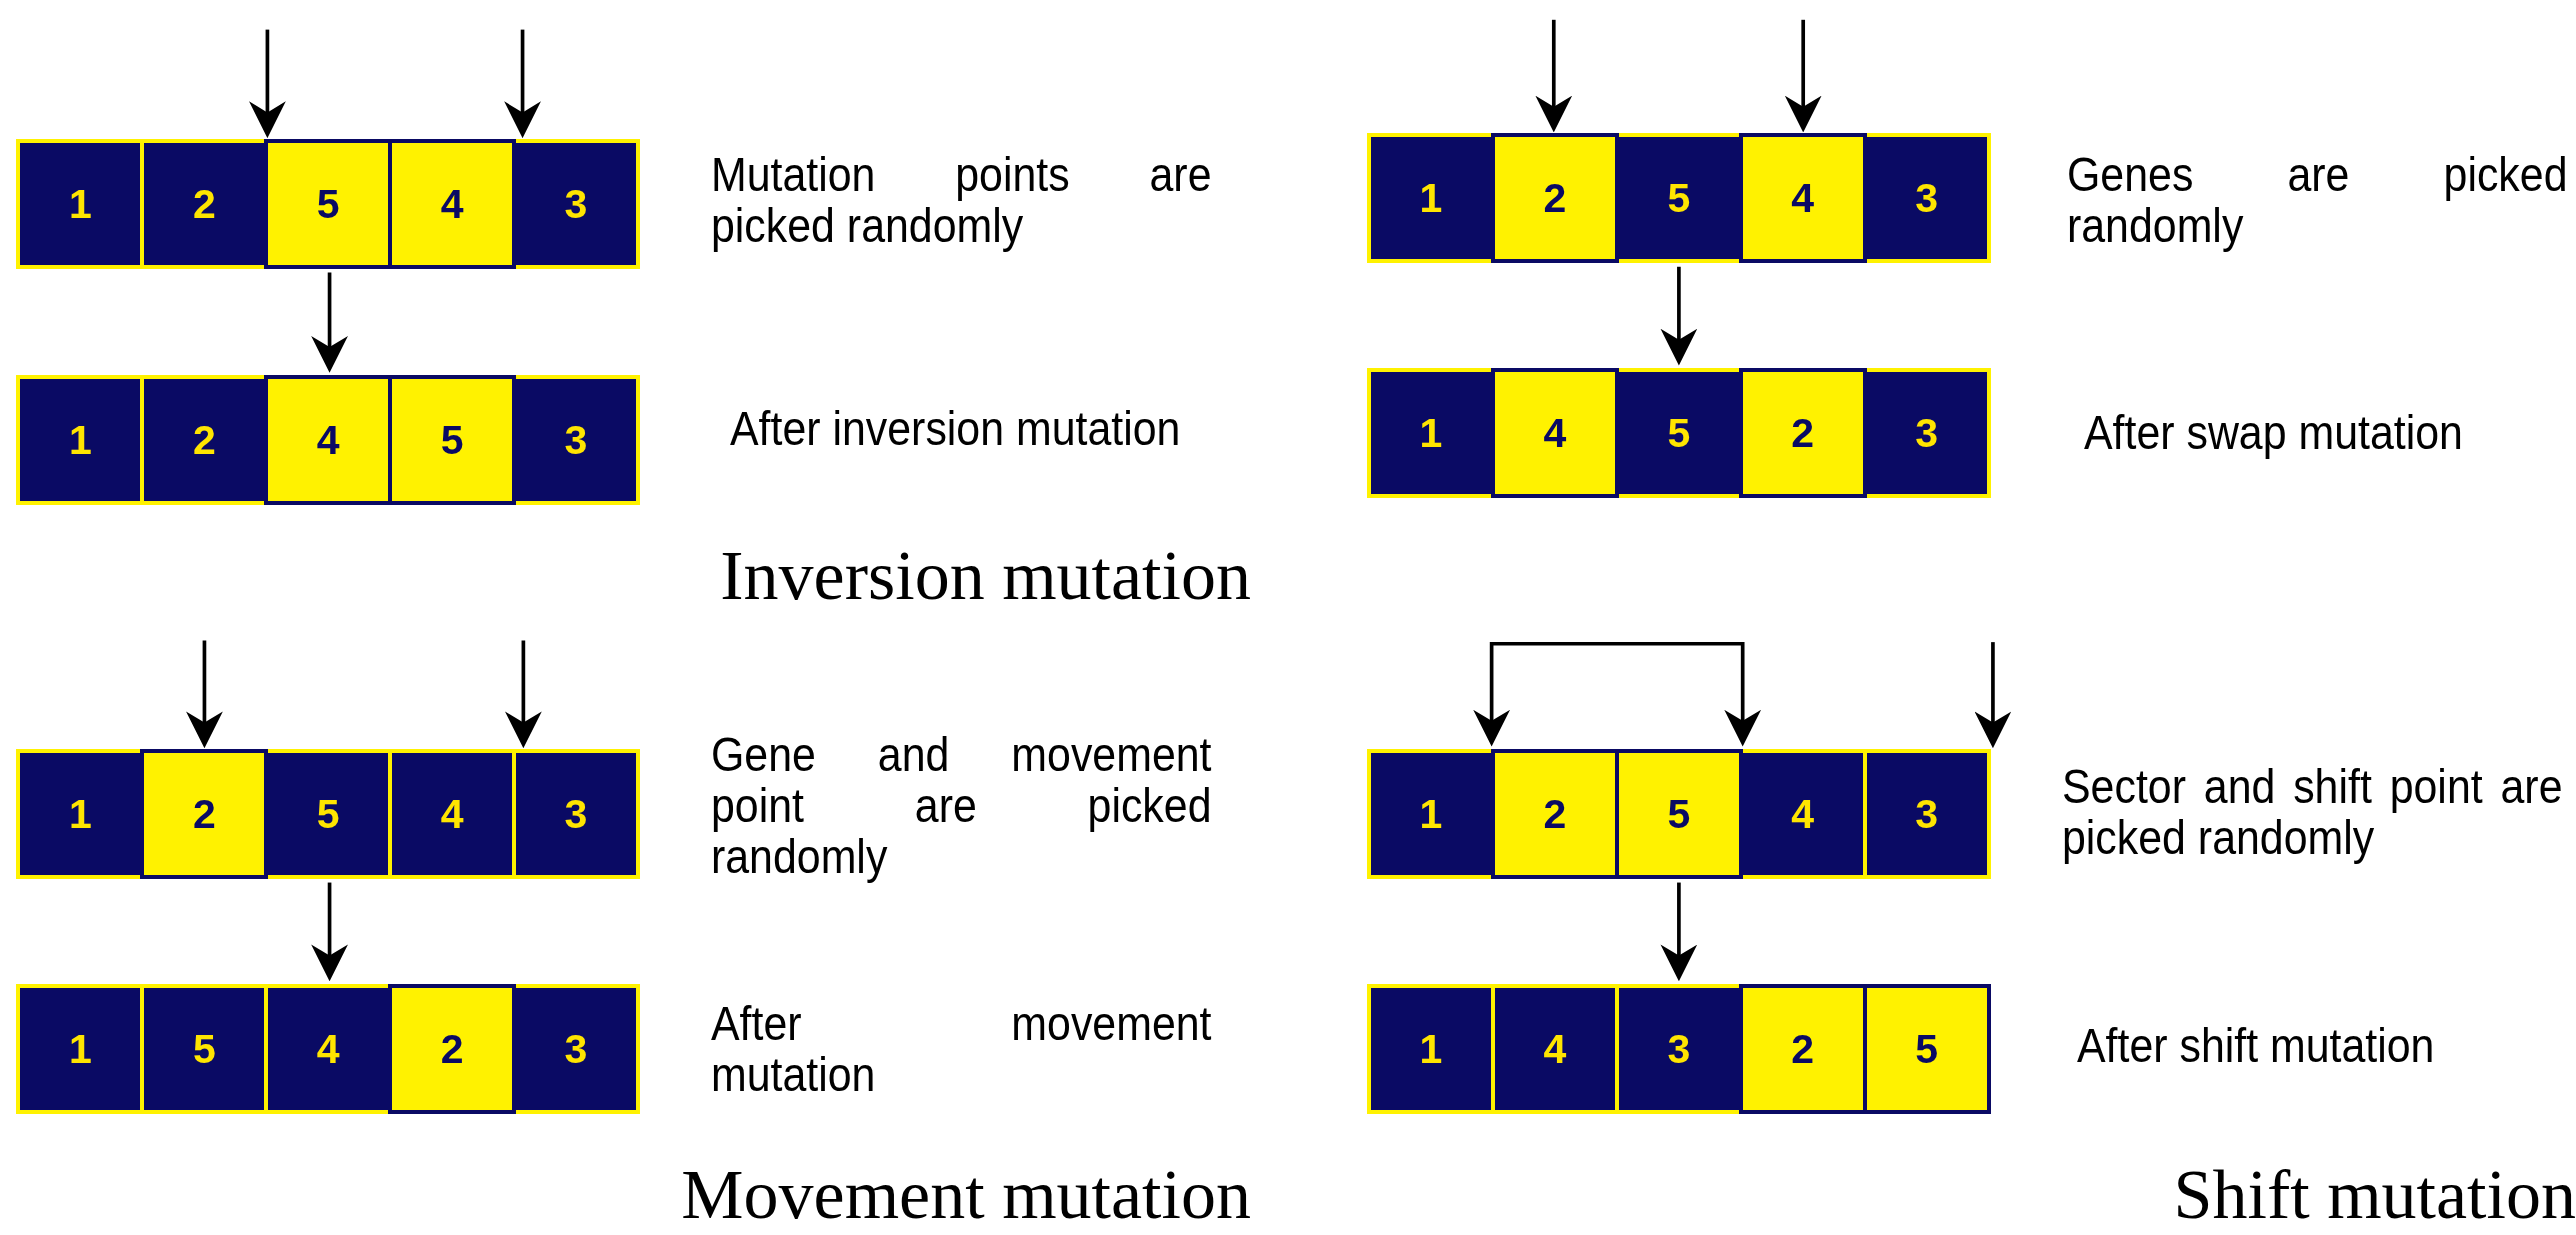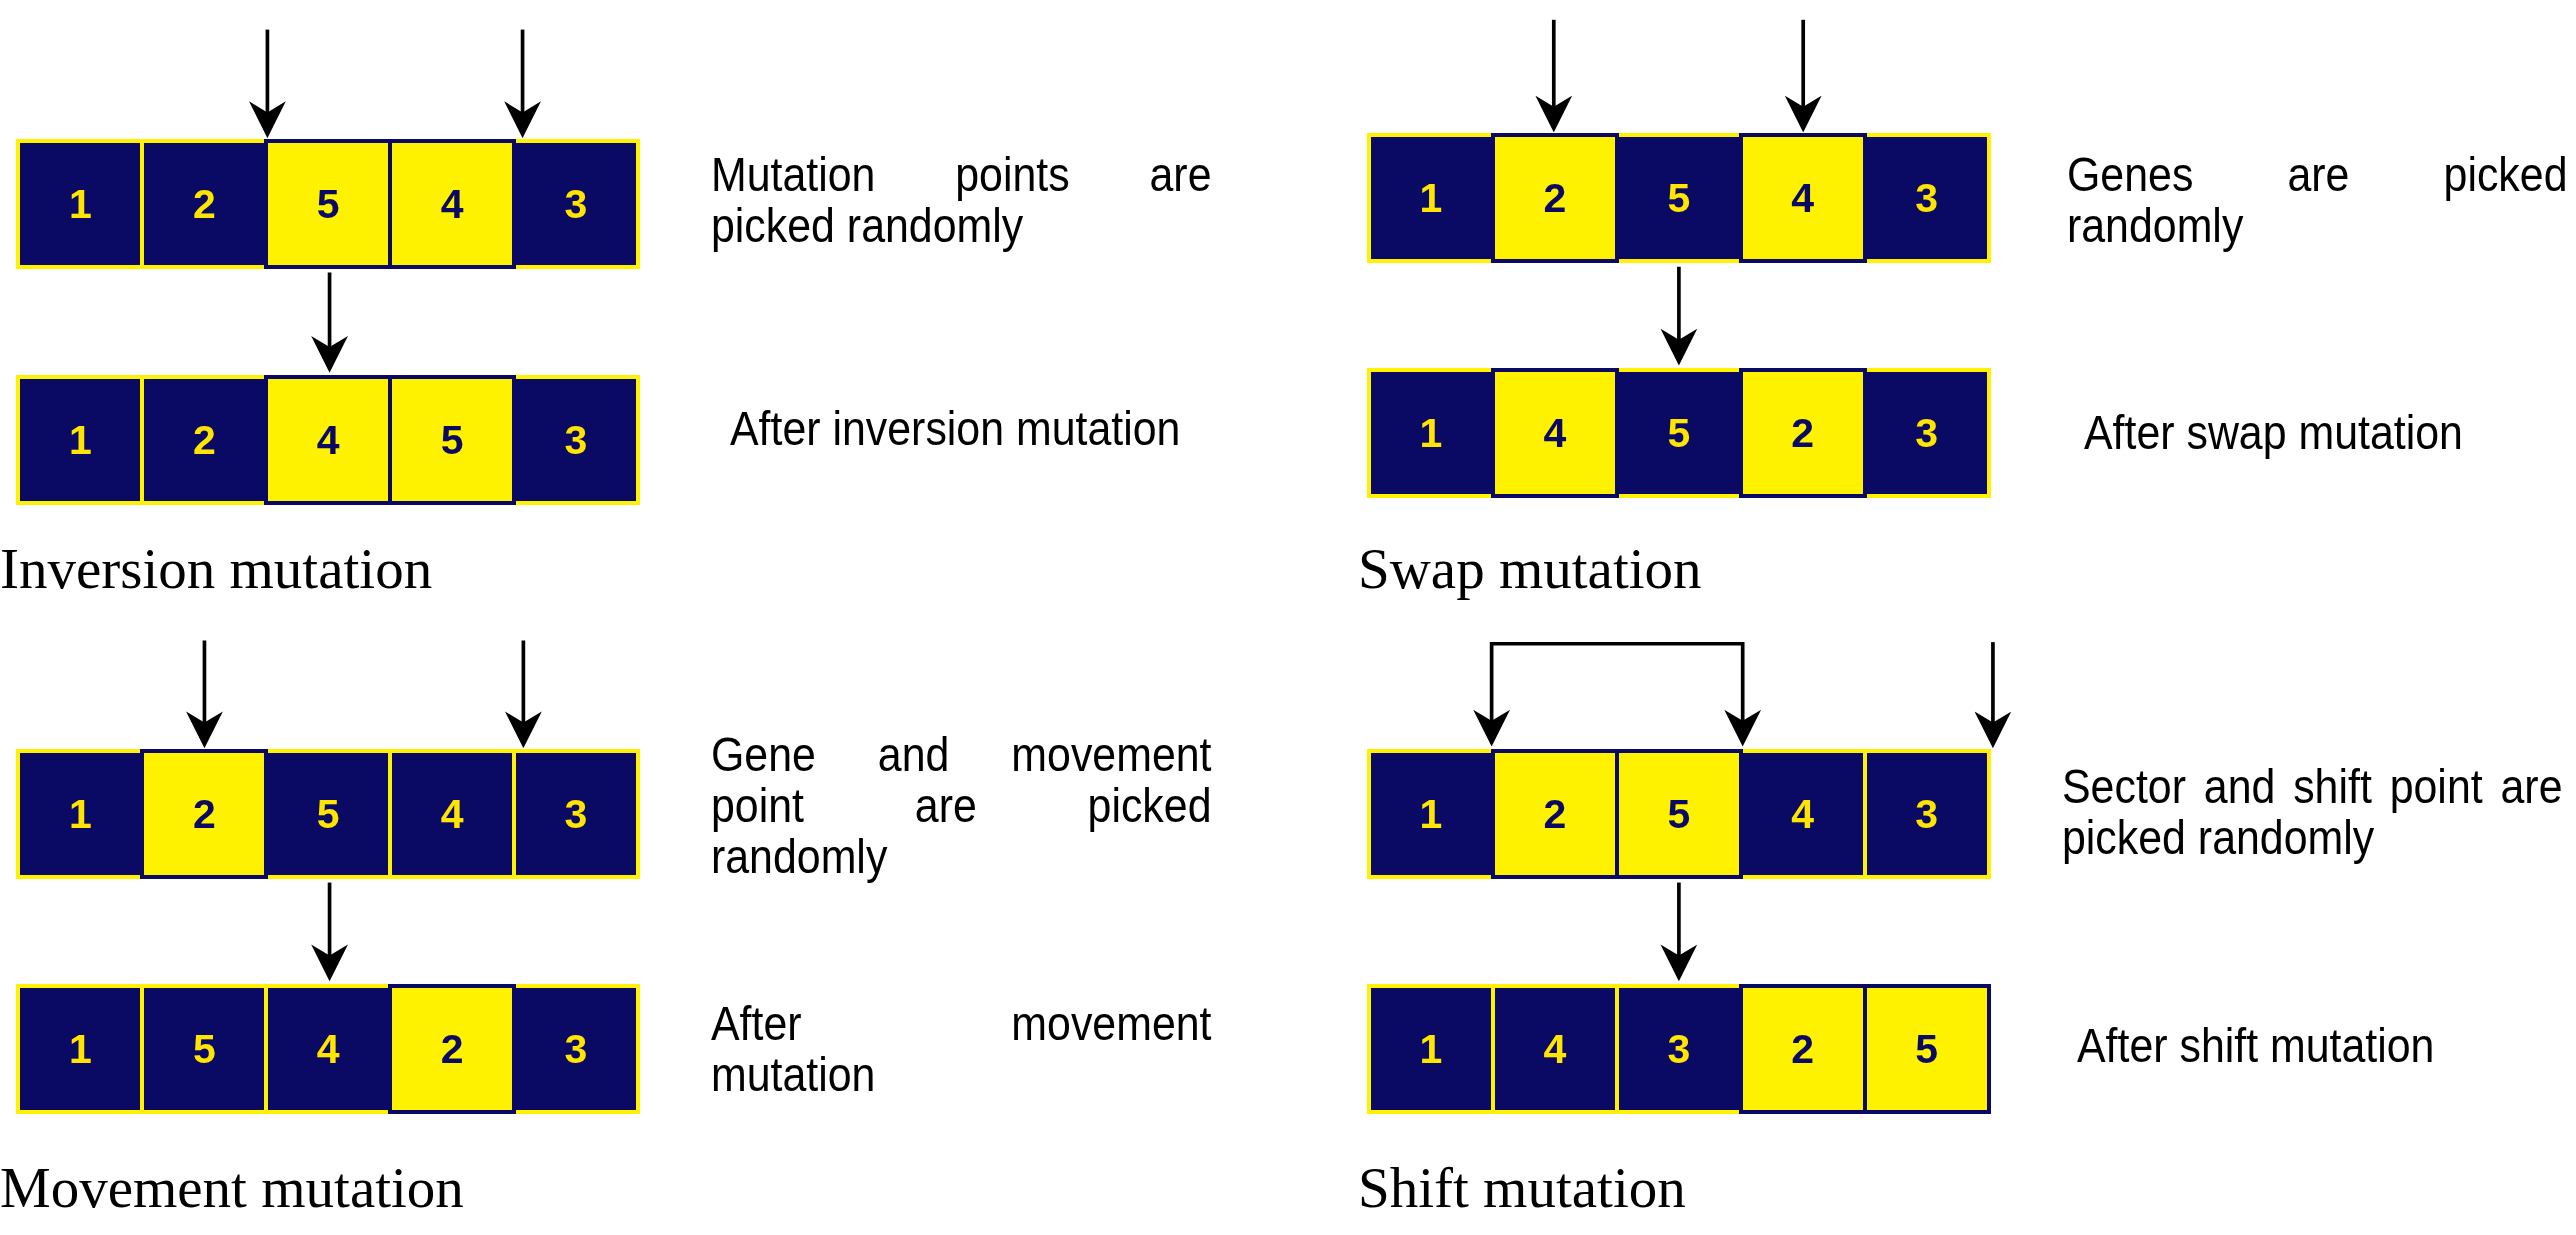--- a/index.html
+++ b/index.html
@@ -70,23 +70,23 @@
     font-family: "Liberation Sans", sans-serif;
   }
   .nline { white-space: nowrap; }
   .nline.just {
     white-space: normal;
     text-align: justify;
     text-align-last: justify;
   }
   .caption {
     position: absolute;
-    text-align: left;
+    text-align: right;
     font-family: "Liberation Serif", "DejaVu Serif", serif;
-    font-size: 57px;
+    font-size: 70px;
     line-height: 1.08;
     color: #000;
   }
 </style>
 </head>
 <body>
 
 <div class="page">
 
   <svg class="overlay" viewBox="0 0 3150 1511">
@@ -193,21 +193,20 @@
           <span>3</span>
         </div>
     </div>
     <div class="note" style="left:2067px;top:149px">
       <div class="nline just">Genes are picked</div>
       <div class="nline">randomly</div>
     </div>
     <div class="note" style="left:2084px;top:407px">
       <div class="nline">After swap mutation</div>
     </div>
-    <div class="caption" style="left:1358px;top:538px;width:1218px">Swap mutation</div>
   </section>
 
   <section class="quadrant">
     <div class="strip" style="left:16.4px;top:749px">
       <div class="cell navy">
           <span>1</span>
         </div>
       <div class="cell yellow">
           <span>2</span>
         </div>

